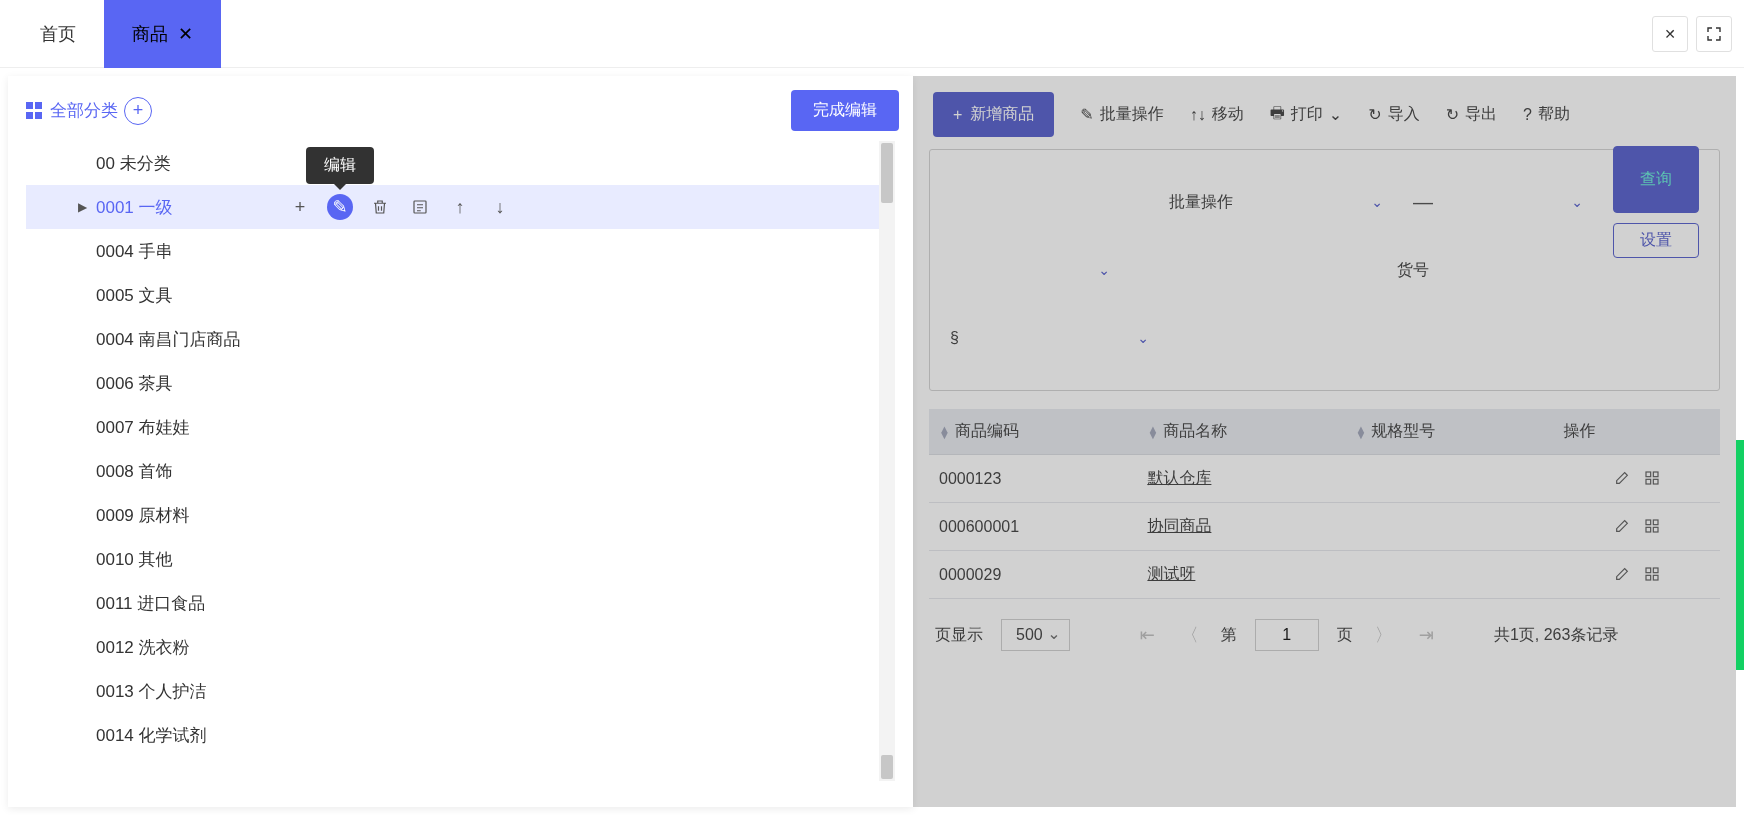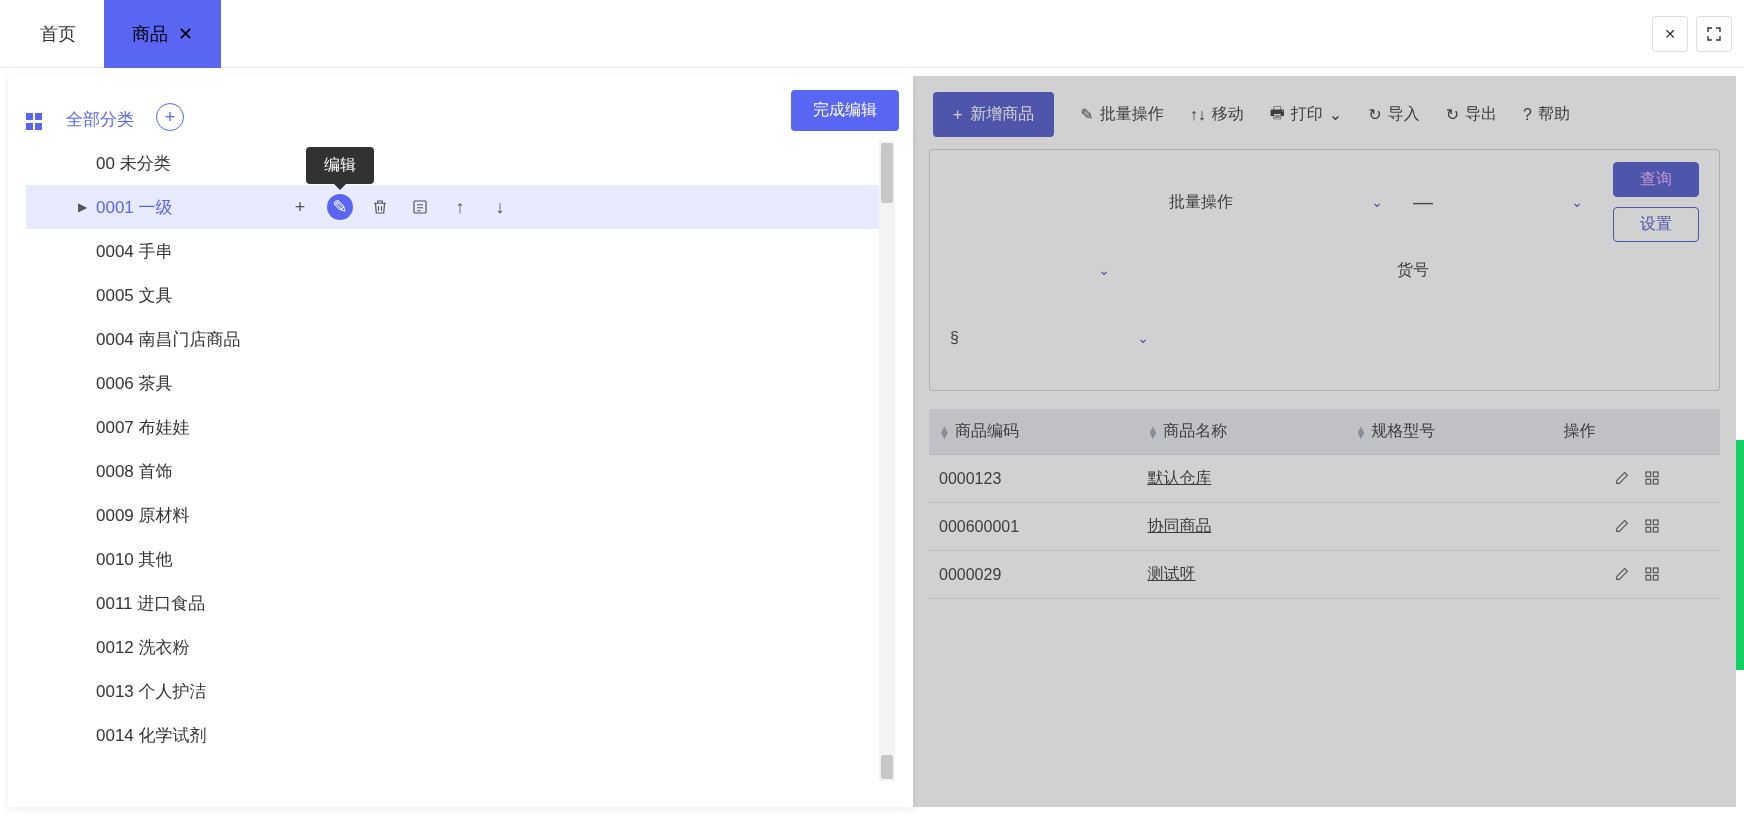--- a/index.html
+++ b/index.html
@@ -12,21 +12,21 @@
 .tab-close { font-size:18px; line-height:1; }
 .tabbar-right { margin-left:auto; display:flex; gap:8px; }
 .tabbar-btn { width:36px; height:36px; display:flex; align-items:center; justify-content:center; border:1px solid #e0e0e0; border-radius:3px; cursor:pointer; }
 
 
 .content { position:relative; height:747px; display:flex; padding:8px; gap:0; }
 .panel-left { width:905px; background:#fff; box-shadow:0 2px 8px rgba(0,0,0,.08); position:relative; padding:14px 14px 10px 18px; z-index:50; }
 .panel-right { flex:1; position:relative; }
 
 
-.cat-header { display:flex; align-items:flex-end; gap:22px; margin-bottom:10px; }
+.cat-header { display:flex; align-items:center; gap:6px; margin-bottom:10px; }
 .grid-icon { width:18px; height:18px; display:inline-flex; flex-wrap:wrap; gap:2px; }
 .grid-icon span { width:7px; height:7px; background:#5966f3; }
 .cat-all { color:#5966f3; font-size:17px; }
 .add-circle { width:28px; height:28px; border:1.5px solid #5966f3; border-radius:50%; display:flex; align-items:center; justify-content:center; color:#5966f3; font-size:18px; font-weight:300; cursor:pointer; }
 .done-btn { margin-left:auto; background:#5966f3; color:#fff; border:none; padding:10px 22px; font-size:16px; border-radius:4px; cursor:pointer; }
 
 
 .tree-wrap { position:relative; height:640px; overflow-y:auto; padding-right:6px; }
 .tree-item { height:44px; display:flex; align-items:center; padding-left:70px; font-size:17px; color:#333; cursor:pointer; position:relative; }
 .tree-item .label { white-space:nowrap; }
@@ -53,21 +53,21 @@
 .tool { display:flex; align-items:center; gap:6px; font-size:16px; color:#333; cursor:pointer; }
 .tool .ic { font-size:16px; }
 
 .filter-box { border:1px solid #d0d0d0; border-radius:3px; padding:18px 20px; margin-bottom:18px; }
 .filter-row { display:flex; align-items:center; height:68px; gap:30px; }
 .f-label { font-size:16px; }
 .f-sel { width:120px; height:30px; border:none; border-bottom:1px solid transparent; display:flex; align-items:center; justify-content:flex-end; color:#4a54c9; }
 .chev { color:#4a54c9; font-size:14px; }
 .dash { font-size:20px; color:#444; }
 .btn-outline { border:1px solid #4a54c9; background:#fff; color:#4a54c9; padding:6px 26px; border-radius:4px; font-size:16px; cursor:pointer; }
-.btn-solid { border:1px solid #4a54c9; background:#4a54c9; color:#f0abfc; padding:6px 26px; border-radius:4px; font-size:16px; cursor:pointer; }
+.btn-solid { border:1px solid #4a54c9; background:#4a54c9; color:#5eead4; padding:22px 26px; border-radius:4px; font-size:16px; cursor:pointer; }
 .btn-stack { display:flex; flex-direction:column; gap:10px; margin-left:auto; }
 
 
 .tbl { width:100%; border-collapse:collapse; }
 .tbl th { background:#e6e9ef; font-weight:400; text-align:left; padding:12px 10px; font-size:16px; border-bottom:1px solid #d7dae0; }
 .tbl td { padding:12px 10px; border-bottom:1px solid #e3e5ea; font-size:16px; }
 .tbl td a { color:#333; text-decoration:underline; }
 .sort { color:#9aa0b4; font-size:11px; margin-right:5px; display:inline-flex; flex-direction:column; line-height:6px; vertical-align:middle; }
 .op-col { text-align:center; }
 .op-ic { display:inline-flex; width:22px; height:22px; align-items:center; justify-content:center; margin:0 4px; color:#555; }
@@ -314,17 +314,31 @@
                     <rect x="3" y="3" width="7" height="7"></rect>
                     <rect x="14" y="3" width="7" height="7"></rect>
                     <rect x="3" y="14" width="7" height="7"></rect>
                     <rect x="14" y="14" width="7" height="7"></rect>
                   </svg>
                 </span></td>
             </tr>
           </tbody>
       </table>
 
+      <div class="pager">
+        <span>页显示</span>
+        <span class="sel"><span>500</span></span>
+        <div style="width:30px"></div>
+        <span class="pg-btn">⇤</span>
+        <span class="pg-btn">〈</span>
+        <span>第</span>
+        <input class="pg-input" value="1" style="">
+        <span>页</span>
+        <span class="pg-btn">〉</span>
+        <span class="pg-btn">⇥</span>
+        <div style="width:20px"></div>
+        <span>共1页, 263条记录</span>
+      </div>
     </div>
   </div>
 </div>
 
 <div class="green-mark"></div>
 
 </body></html>

